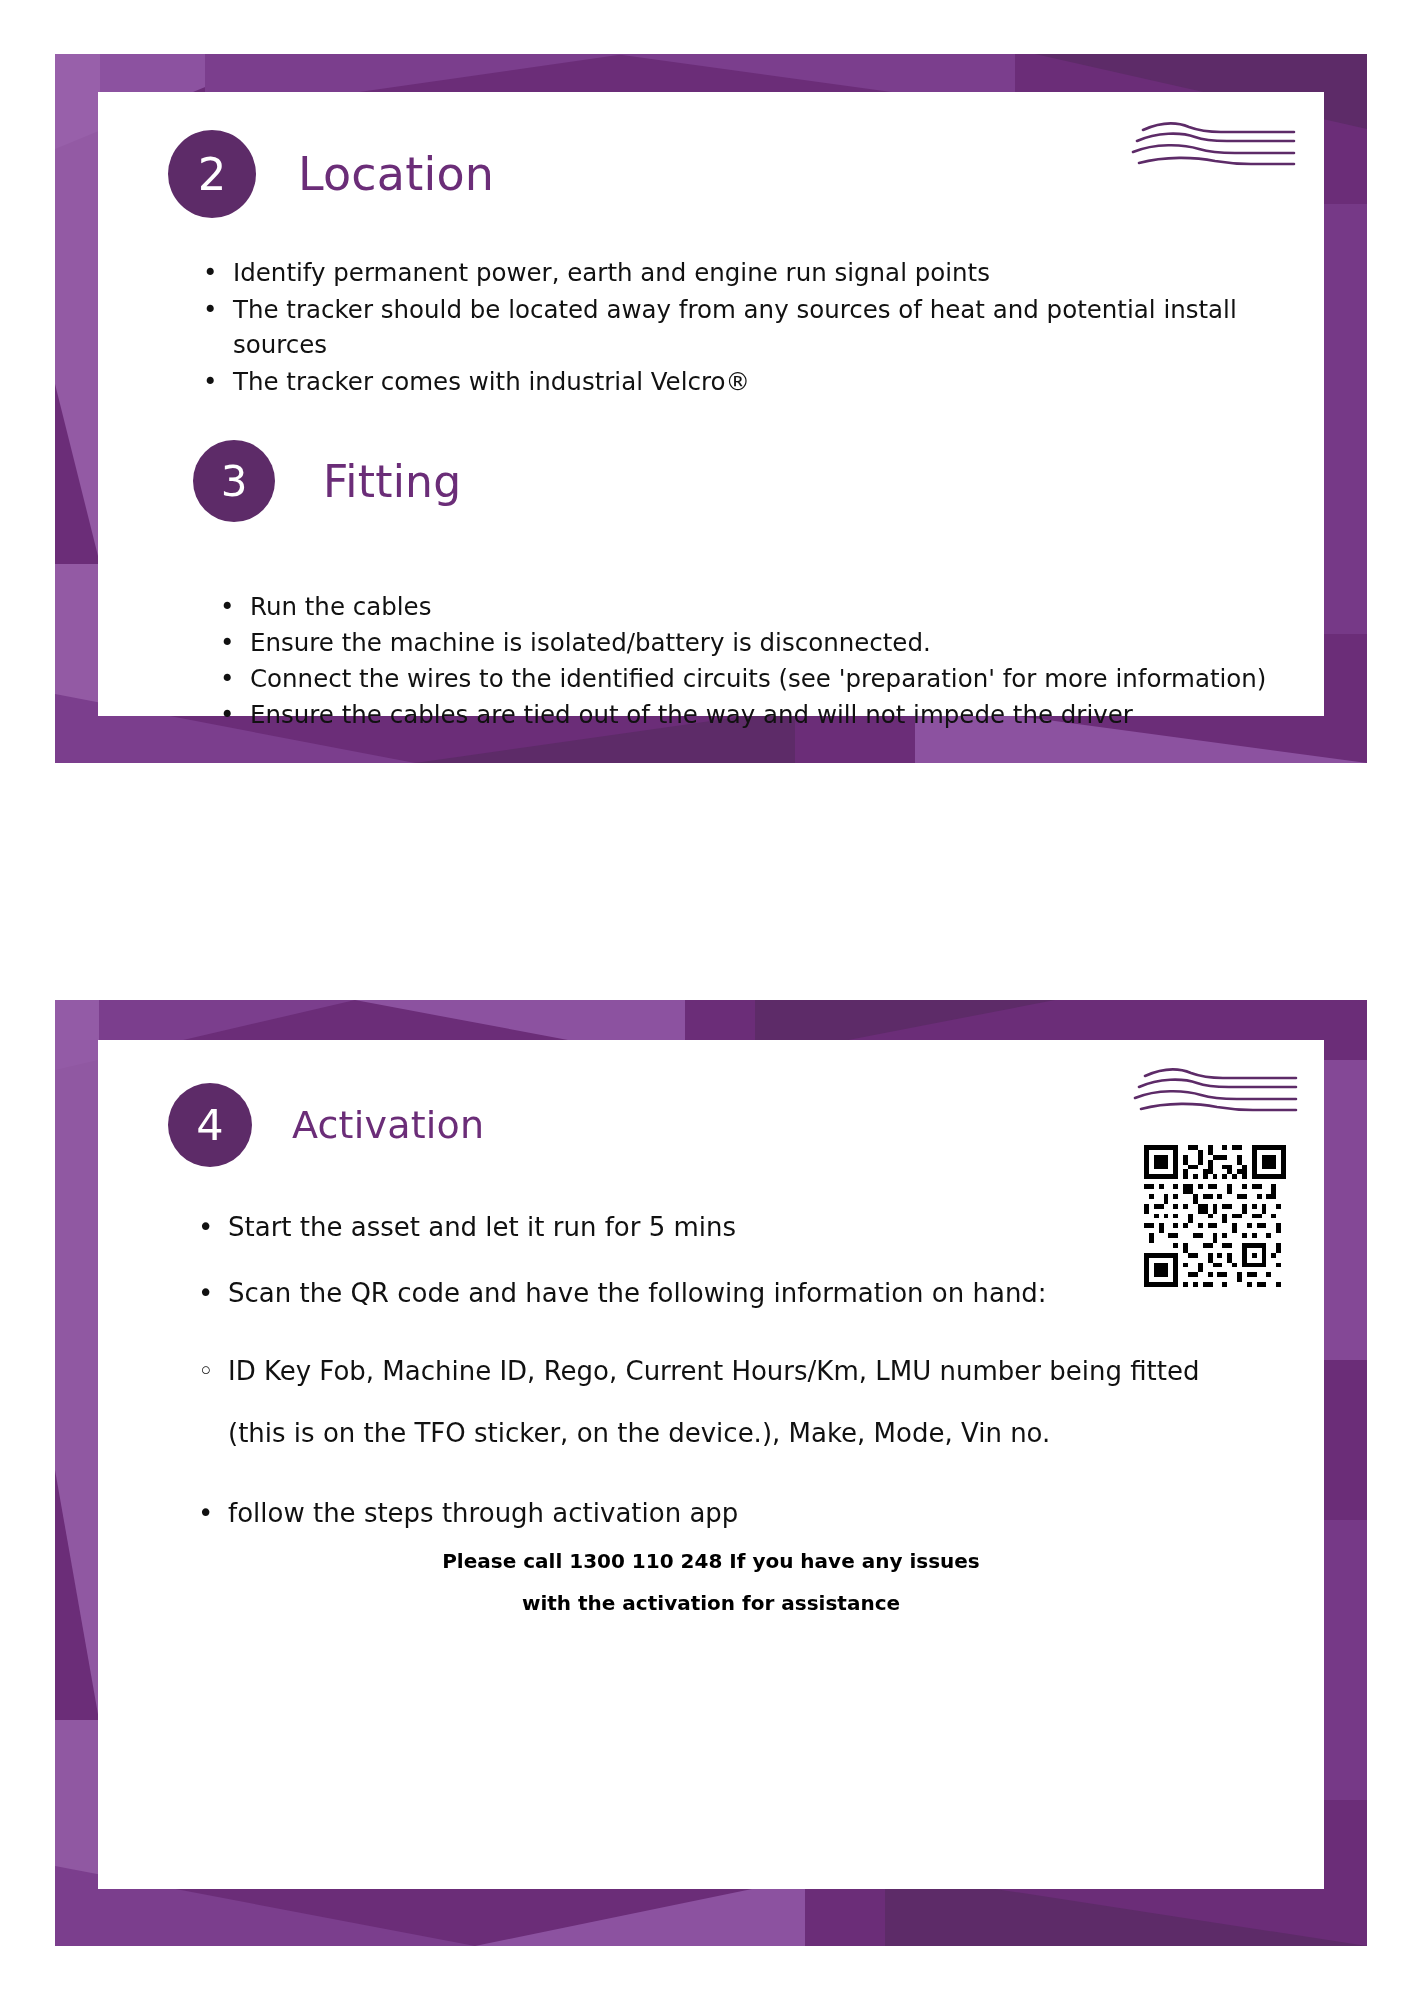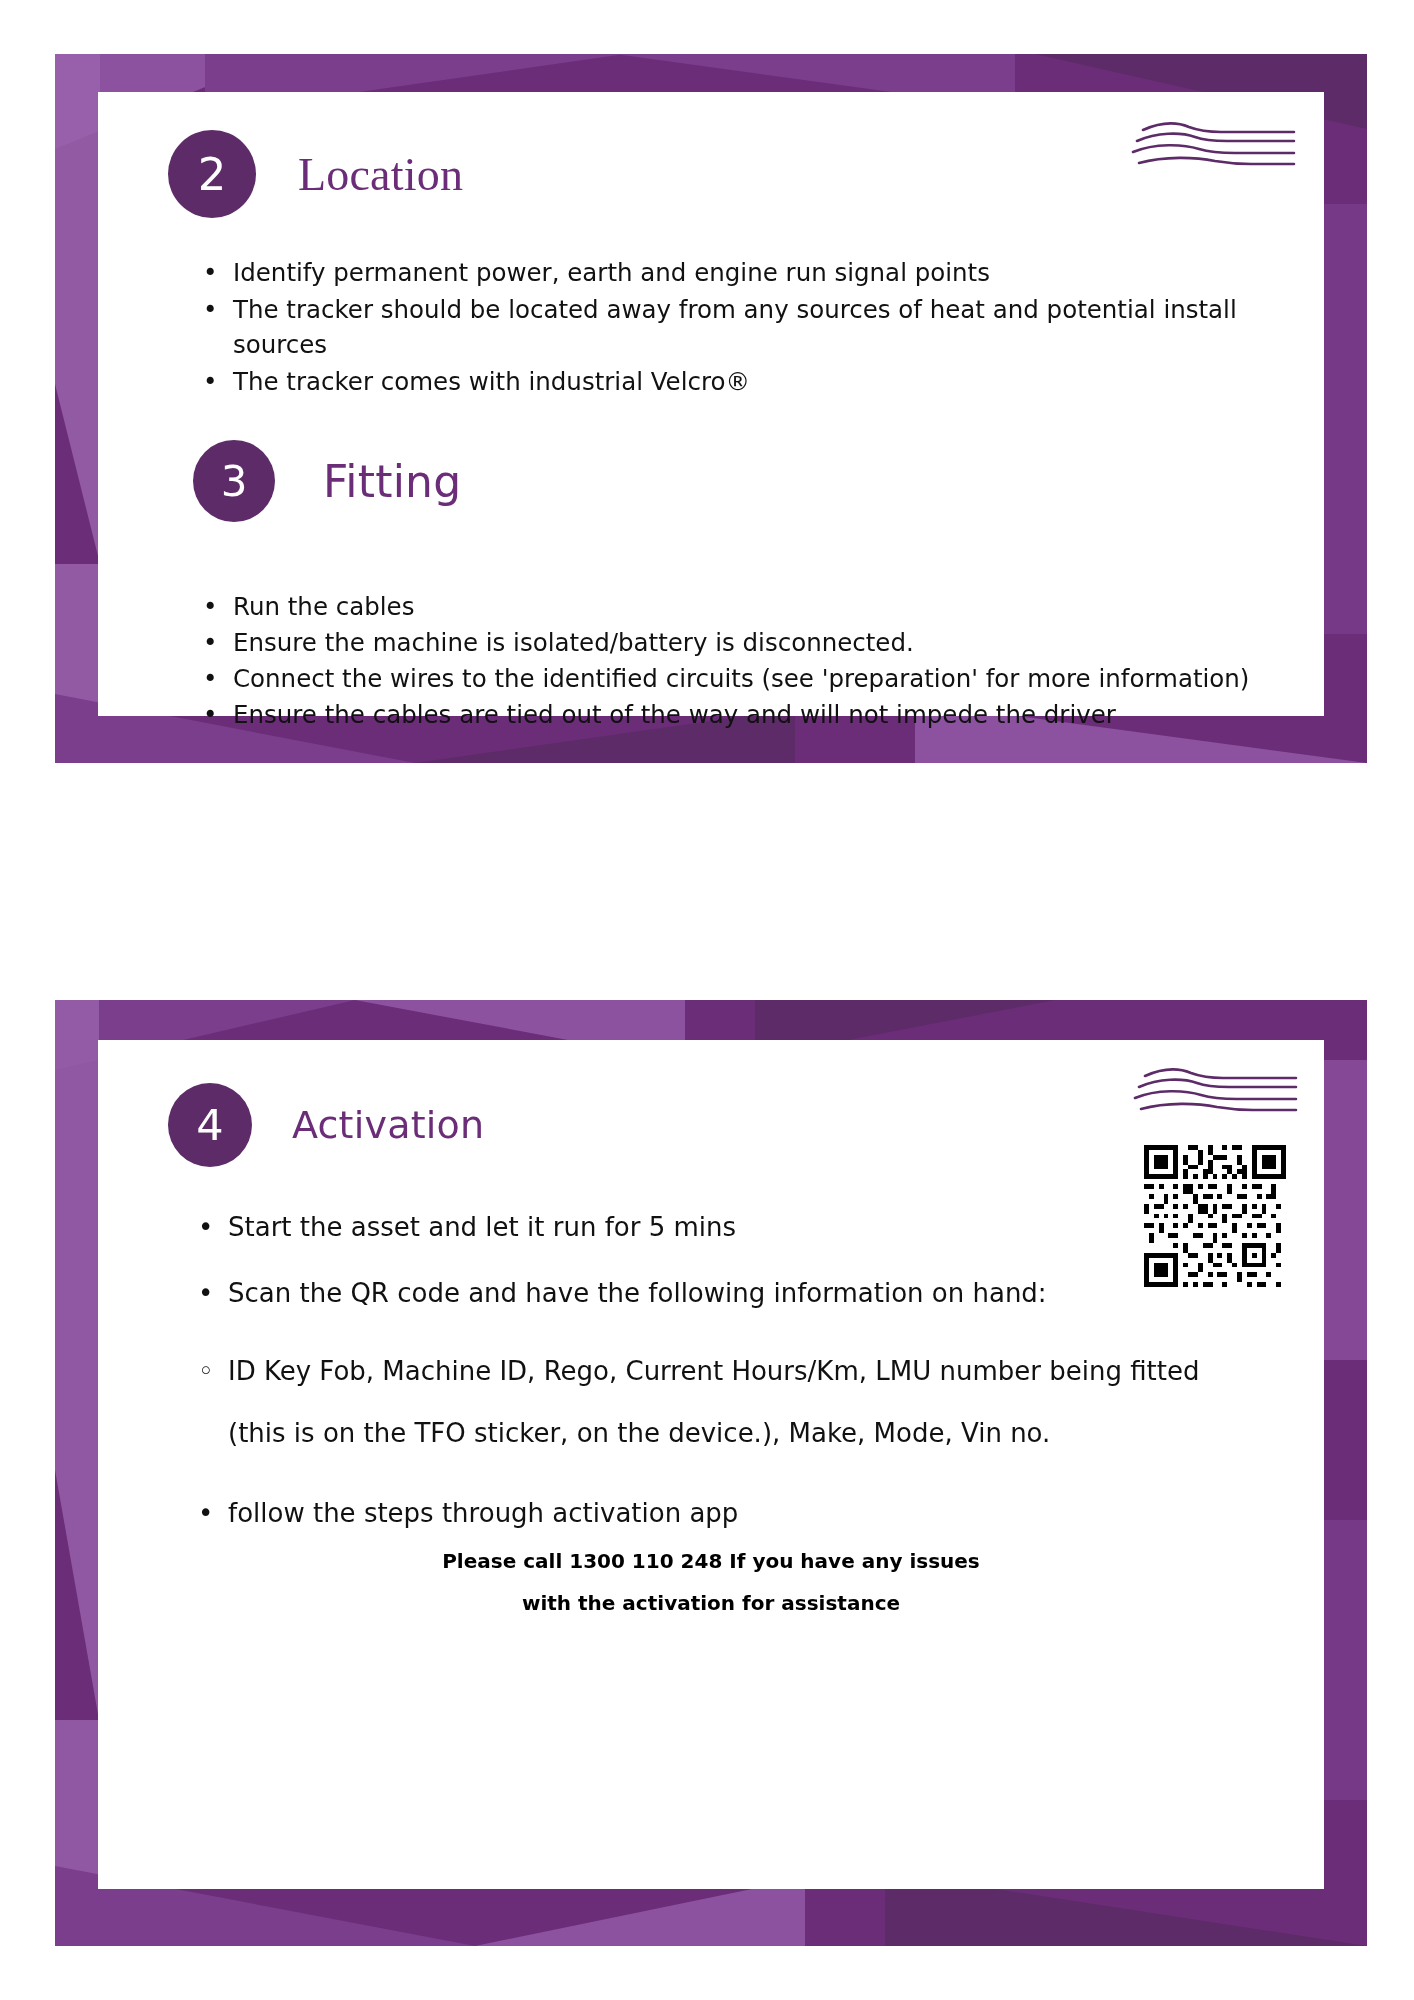--- a/index.html
+++ b/index.html
@@ -61,36 +61,36 @@
   ul.sub { list-style:none; }
   ul.sub > li { position:relative; color:#111111; }
   ul.sub > li::before {
     content:"\25E6";
     position:absolute; left:-30px; color:#111111;
   }
 
   
   .sec2-head { position:absolute; left:70px; top:38px; }
   .sec2-head .step-badge { width:88px; height:88px; font-size:45px; }
-  .sec2-head .step-title { font-size:46px; margin-left:42px;font-family:Liberation Serif, serif; }
+  .sec2-head .step-title { font-size:46px; margin-left:42px; }
   .sec2-list {
     position:absolute; left:135px; top:163px; width:1040px;
     font-size:24.5px; line-height:35px;
   }
   .sec2-list > li { margin-bottom:2px; }
 
   
   .sec3-head { position:absolute; left:95px; top:348px; }
   .sec3-head .step-badge { width:82px; height:82px; font-size:42px; }
   .sec3-head .step-title { font-size:44px; margin-left:48px; }
   .sec3-list {
     position:absolute; left:135px; top:497px; width:1040px;
     font-size:24.5px; line-height:35px;
   }
-  .sec3-list > li { margin-bottom:1px; }
+  .sec3-list > li { margin-bottom:1px;margin-left:17px; }
 
   
   .sec4-head { position:absolute; left:70px; top:43px; }
   .sec4-head .step-badge { width:84px; height:84px; font-size:43px; }
   .sec4-head .step-title { font-size:38px; margin-left:40px; }
 
   .qr { position:absolute; right:38px; top:105px; width:142px; height:142px; }
   .qr svg { display:block; width:100%; height:100%; }
 
   .sec4-list {

